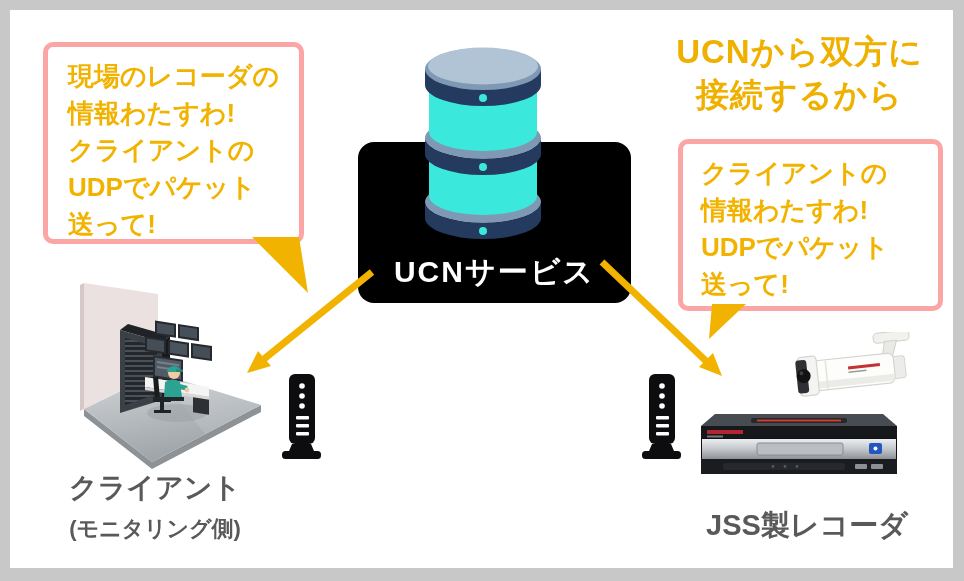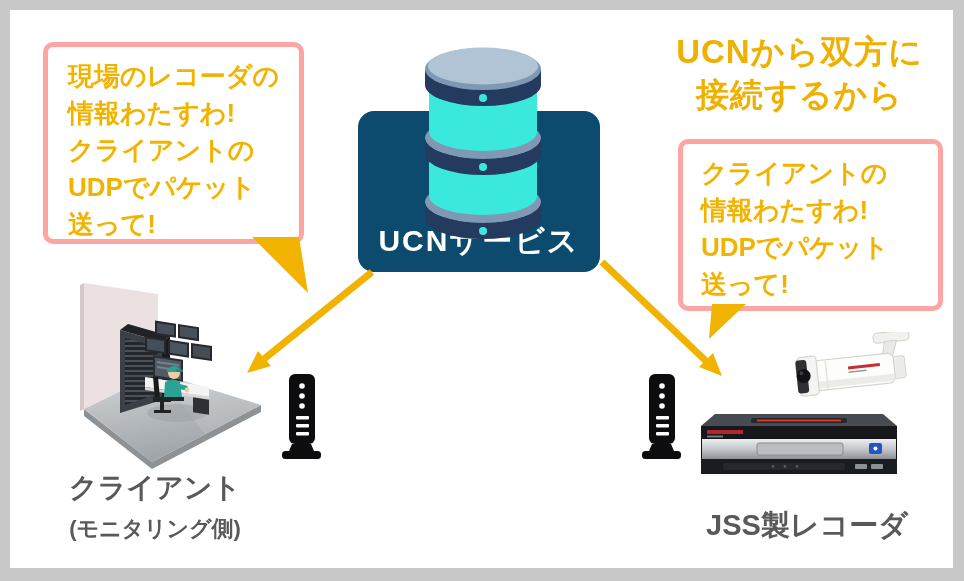--- a/index.html
+++ b/index.html
@@ -18,21 +18,21 @@
 
   
   .bubble{
     border:5px solid #fca5a5;border-radius:10px;background:#fff;box-sizing:border-box;
     color:#f2b300;font-weight:bold;font-size:26px;line-height:37px;white-space:nowrap;
   }
   .bubble-left{left:33px;top:32px;width:261px;height:202px;padding:11px 0 0 20px;}
   .bubble-right{left:668px;top:129px;width:265px;height:172px;padding:11px 0 0 18px;}
 
   
-  .ucn-box{left:348px;top:101px;width:242px;height:161px;background:#0c4a6e;border-radius:16px;}
+  .ucn-box{left:348px;top:132px;width:273px;height:161px;background:#000000;border-radius:16px;}
   .ucn-label{position:absolute;left:0;right:0;bottom:10px;text-align:center;color:#fff;
     font-weight:bold;font-size:30px;letter-spacing:2px;}
 
   
   .node-label{color:#595959;font-weight:bold;text-align:center;}
   .client-label{left:28px;top:462px;width:234px;font-size:28px;line-height:32px;}
   .client-sub{font-size:22px;line-height:28px;margin-top:11px;}
   .recorder-label{left:690px;top:496px;width:214px;font-size:29px;}
 
   svg{display:block;}

